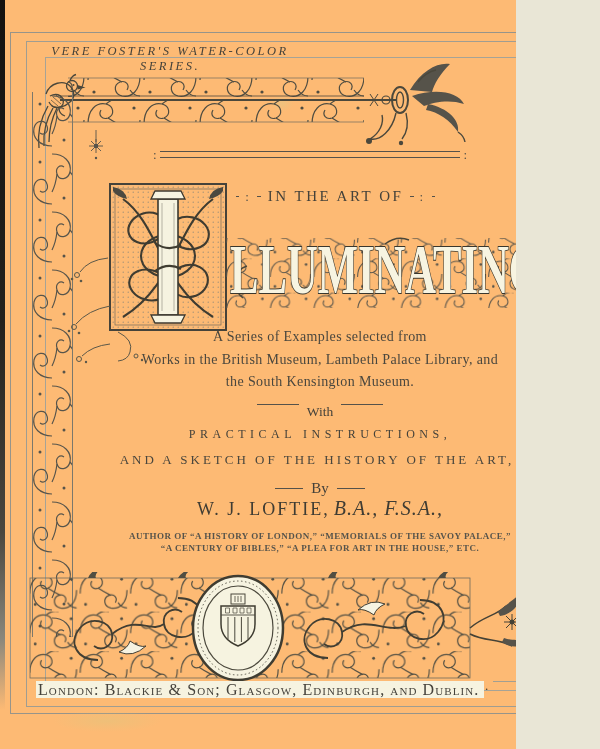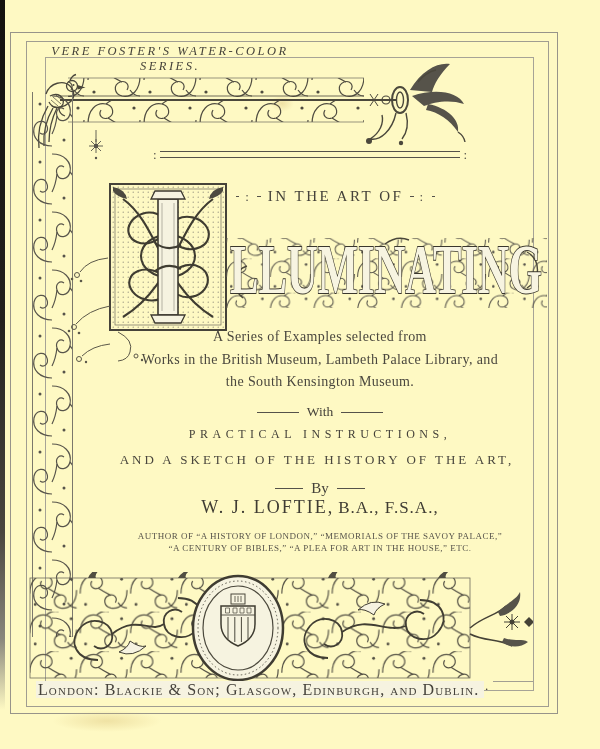--- a/index.html
+++ b/index.html
@@ -1,17 +1,17 @@
 <!DOCTYPE html>
 <html><head>
 <meta charset="utf-8">
 <style>
   html,body{margin:0;padding:0;}
   body{font-family:"Liberation Serif",serif;background:#e9e6d6;}
-  .page{position:relative;width:600px;height:749px;background:#fef9c3;overflow:hidden;}
+  .page{position:relative;width:516px;height:749px;background:#fdba74;overflow:hidden;}
   .abs{position:absolute;}
   
   .scan-edge{left:0;top:0;width:5px;height:710px;
     background:linear-gradient(180deg,#14120f 0%,#23211d 45%,#4a473f 75%,#8a877c 90%,rgba(138,135,124,0) 100%);}
   
   .frame{border:1px solid #97948a;}
   .frame-outer1{left:10px;top:32px;width:546px;height:680px;}
   .frame-outer2{left:26px;top:41px;width:521px;height:664px;border-color:#a09d91;}
   .frame-inner{left:45px;top:57px;width:487px;height:632px;border-color:#a6a396;}
   
@@ -20,35 +20,35 @@
   .lessons-row{left:150px;top:141px;width:320px;height:27px;display:flex;align-items:center;z-index:3;color:#413e35;}
   .lessons-text{font-size:26px;letter-spacing:6px;padding:0 9px;white-space:nowrap;}
   .drule{flex:1;height:5px;border-top:1px solid #55524a;border-bottom:1px solid #55524a;}
   .colon{font-size:13px;line-height:1;color:#55524a;padding:0 3px;}
   .artof-row{left:233px;top:188px;width:205px;display:flex;align-items:center;justify-content:center;
     font-size:15px;letter-spacing:2.5px;color:#45423a;z-index:3;white-space:nowrap;}
   .dash{width:15px;height:1px;background:#55524a;margin:0 3px;}
   .artof-text{padding:0 4px;}
   .subtitle{left:95px;top:326px;width:450px;text-align:center;font-size:14px;line-height:22.5px;
     letter-spacing:0.4px;color:#4a473e;z-index:3;}
-  .with-row{left:220px;top:404px;width:200px;display:flex;align-items:center;justify-content:center;
+  .with-row{left:220px;top:404px;width:200px;display:flex;align-items:flex-start;justify-content:center;
     font-size:13.5px;color:#45423a;z-index:3;}
   .hline{width:42px;height:1px;background:#55524a;margin:0 8px;}
   .practical{left:95px;top:427px;width:450px;text-align:center;font-size:12px;
     letter-spacing:4.5px;color:#45423a;z-index:3;white-space:nowrap;}
   .sketch{left:82px;top:452px;width:470px;text-align:center;font-size:13px;
     letter-spacing:3px;color:#49463d;z-index:3;white-space:nowrap;}
   .by-row{left:240px;top:480px;width:160px;display:flex;align-items:center;justify-content:center;
     font-size:15px;color:#45423a;z-index:3;}
   .hline-by{width:28px;height:1px;background:#55524a;margin:0 8px;}
   .author{left:95px;top:497px;width:450px;text-align:center;color:#3f3c33;z-index:3;white-space:nowrap;}
   .author-name{font-size:18px;letter-spacing:2px;}
-  .author-degrees{font-size:17px;letter-spacing:1px;}
+  .author-degrees{font-size:20px;letter-spacing:1px;font-style:italic;}
   .credits{left:95px;top:531px;width:450px;text-align:center;font-size:9px;line-height:11.5px;
-    letter-spacing:0.5px;color:#57544b;z-index:3;}
+    letter-spacing:0.5px;color:#57544b;z-index:3;font-weight:bold;}
   .imprint-row{left:36px;top:681px;width:497px;height:17px;display:flex;z-index:4;}
   .imprint-text{font-variant:small-caps;font-size:16px;letter-spacing:1.1px;color:#45423b;
     background:#f6f3e0;padding:0 5px 0 2px;white-space:nowrap;}
   .imprint-dot{color:#45423b;margin:0 4px 0 0;font-size:13px;}
   .imprint-rule{flex:1;height:1px;background:#a29f92;}
   
   .stain1{left:52px;top:710px;width:110px;height:22px;
     background:radial-gradient(ellipse,rgba(221,198,126,0.45),rgba(221,198,126,0) 70%);}
   .stain2{left:270px;top:95px;width:24px;height:17px;
     background:radial-gradient(ellipse,rgba(224,202,136,0.5),rgba(224,202,136,0) 70%);}

